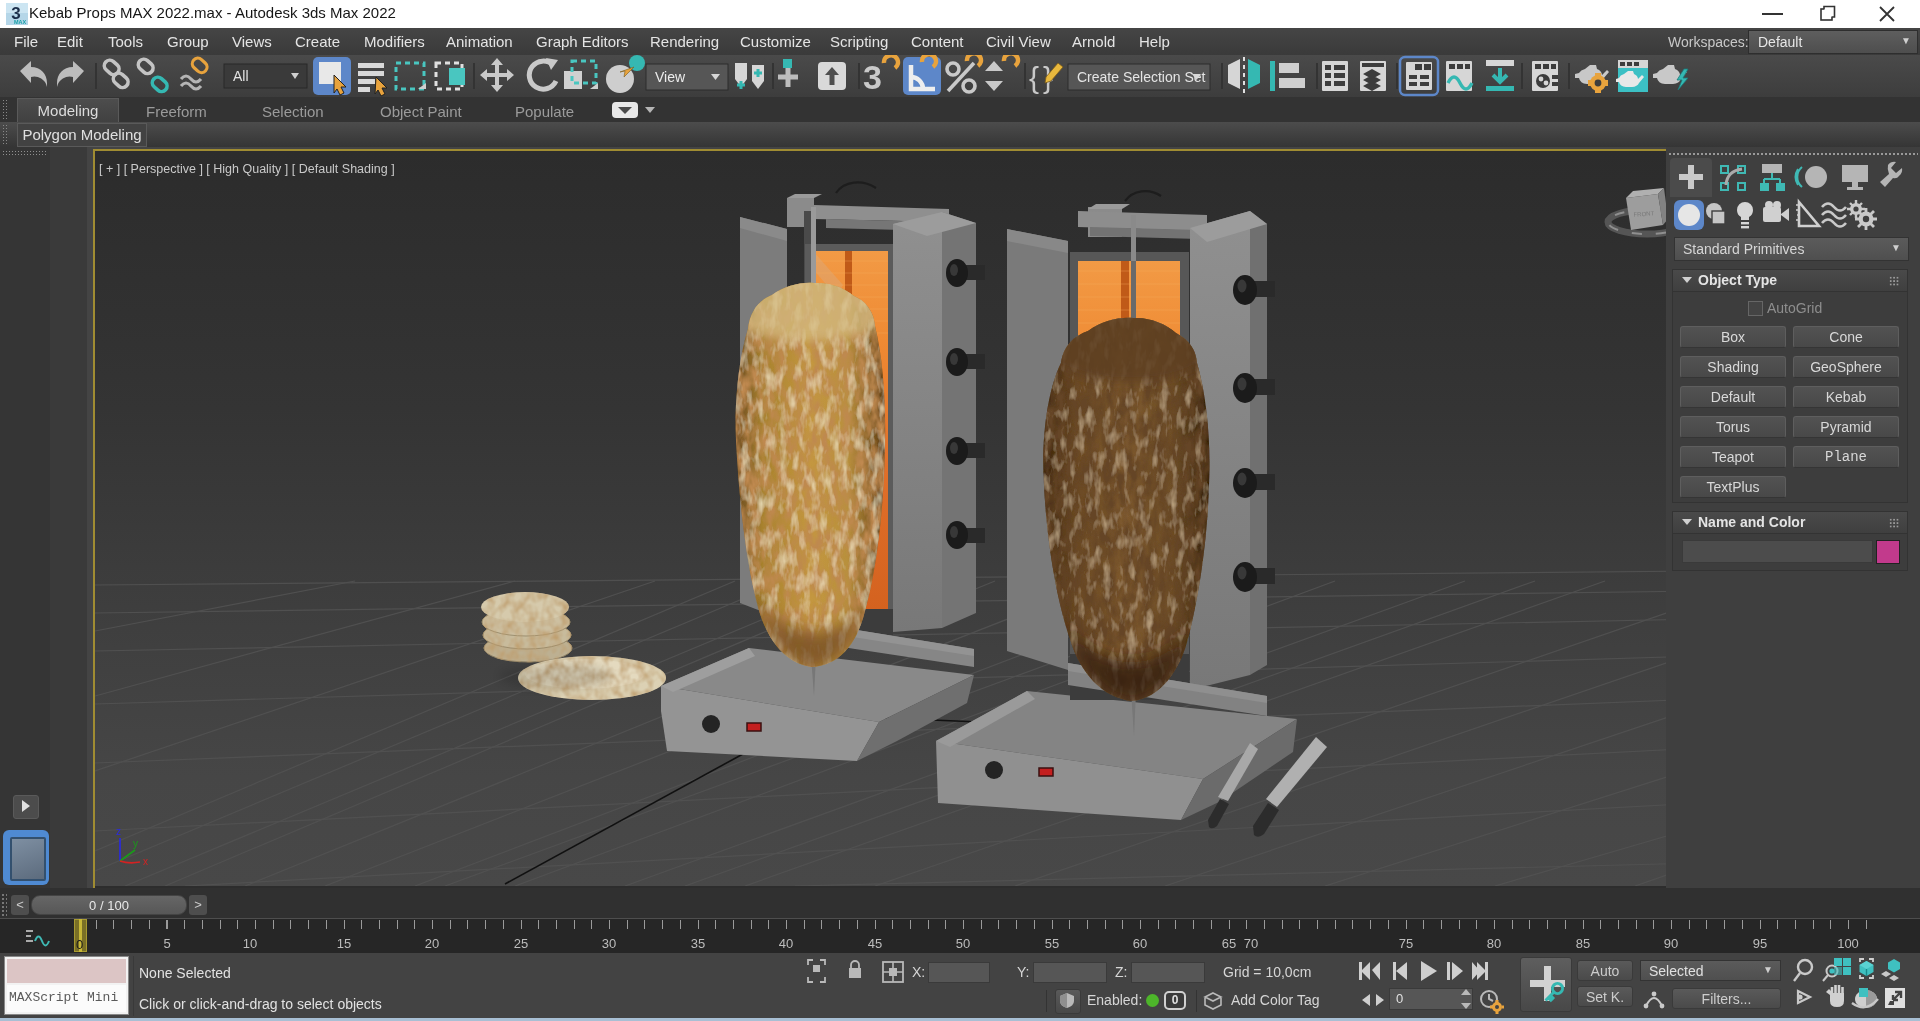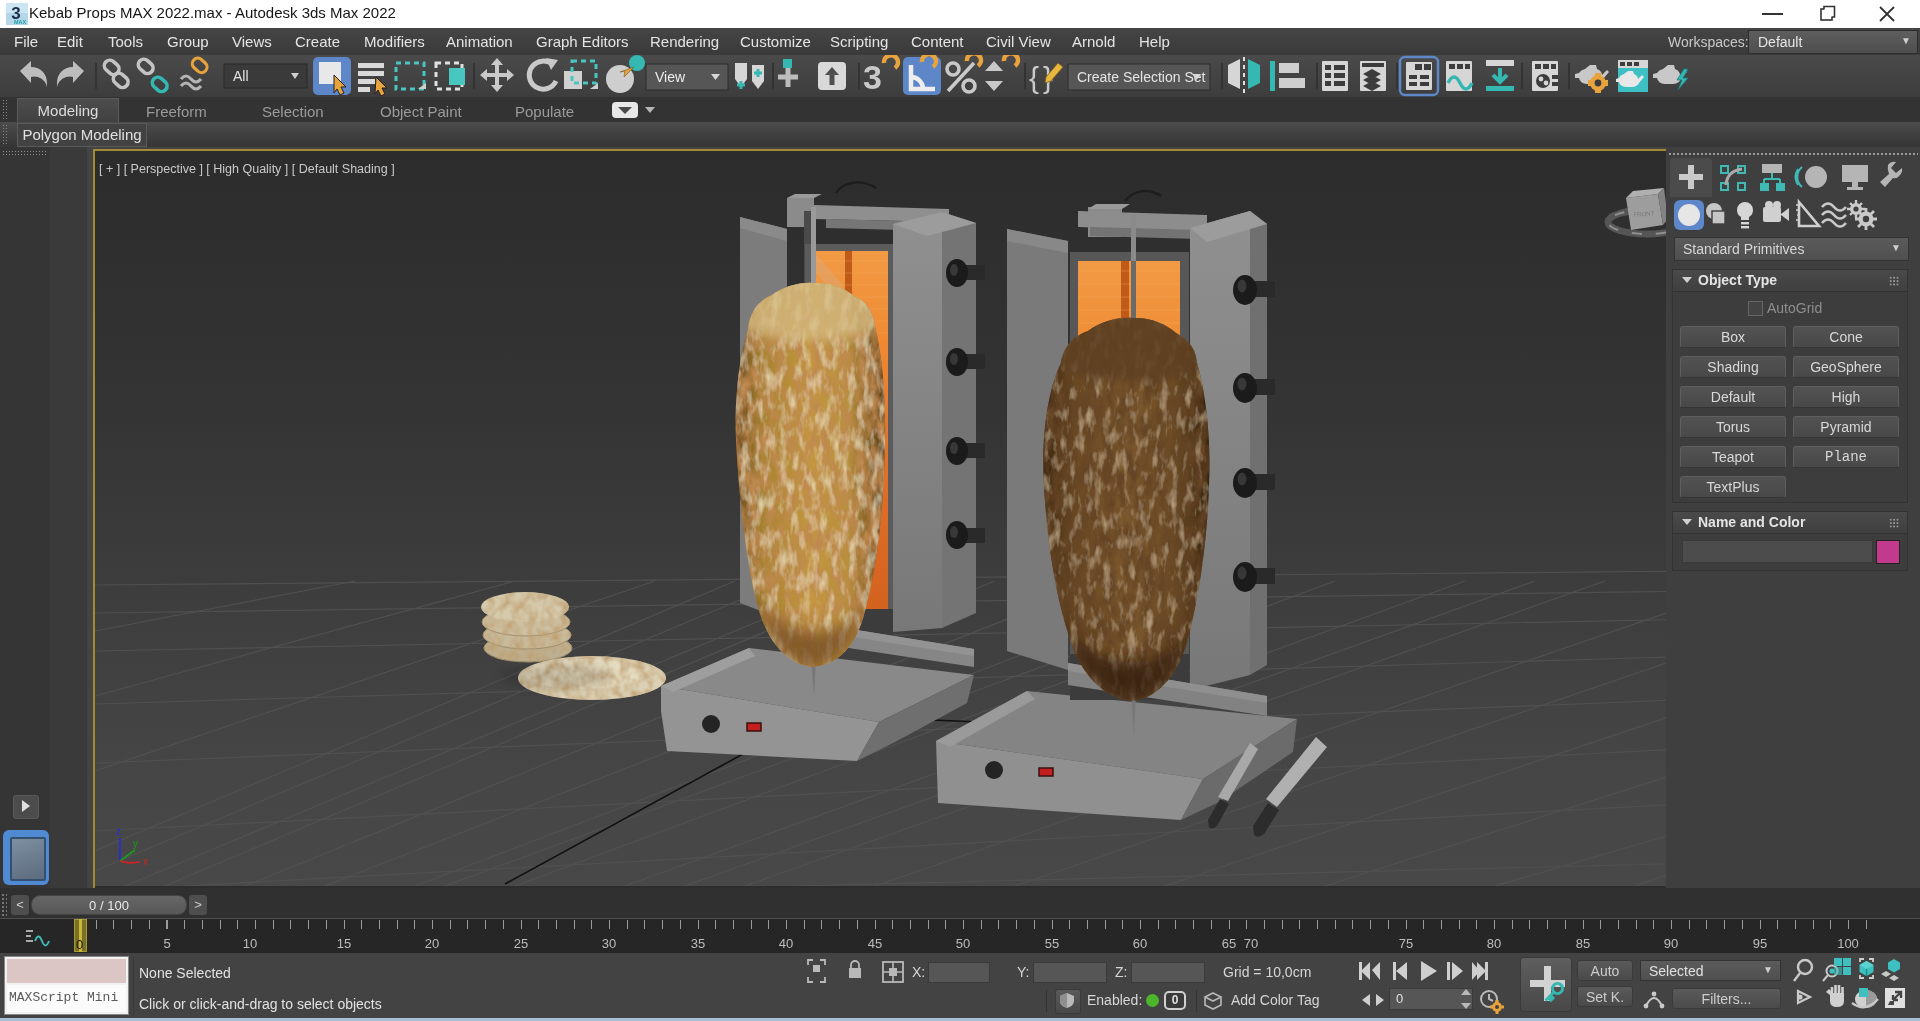--- a/index.html
+++ b/index.html
@@ -647,21 +647,21 @@
   <span style="position:absolute;left:25px;top:2px;font-size:14px;font-weight:bold;color:#e4e4e4;">Object Type</span>
   <span style="position:absolute;right:8px;top:6px;width:10px;height:10px;background-image:radial-gradient(circle,#9a9a9a 35%,transparent 40%);background-size:3.4px 3.4px;"></span>
   <span style="position:absolute;left:75px;top:31px;width:13px;height:13px;background:#444;border:1px solid #666;"></span>
   <span style="position:absolute;left:94px;top:30px;font-size:14px;color:#8e8e8e;">AutoGrid</span>
 </div>
 <div class="pbtn" style="left:1680px;top:326px;">Box</div>
 <div class="pbtn" style="left:1793px;top:326px;">Cone</div>
 <div class="pbtn" style="left:1680px;top:356px;">Shading</div>
 <div class="pbtn" style="left:1793px;top:356px;">GeoSphere</div>
 <div class="pbtn" style="left:1680px;top:386px;">Default</div>
-<div class="pbtn" style="left:1793px;top:386px;">High</div>
+<div class="pbtn" style="left:1793px;top:386px;">Kebab</div>
 <div class="pbtn" style="left:1680px;top:416px;">Torus</div>
 <div class="pbtn" style="left:1793px;top:416px;">Pyramid</div>
 <div class="pbtn" style="left:1680px;top:446px;">Teapot</div>
 <div class="pbtn" style="left:1793px;top:446px;font-family:Liberation Mono, monospace;">Plane</div>
 <div class="pbtn" style="left:1680px;top:476px;">TextPlus</div>
 
 <div class="abs" style="left:1672px;top:511px;width:236px;height:60px;background:#3d3d3d;border:1px solid #333;box-sizing:border-box;">
   <div style="position:absolute;left:0;top:0;width:100%;height:21px;background:linear-gradient(#4a4a4a,#3f3f3f);border-bottom:1px solid #333;"></div>
   <span style="position:absolute;left:9px;top:7px;width:0;height:0;border-left:5px solid transparent;border-right:5px solid transparent;border-top:6px solid #d0d0d0;"></span>
   <span style="position:absolute;left:25px;top:2px;font-size:14px;font-weight:bold;color:#e4e4e4;">Name and Color</span>

